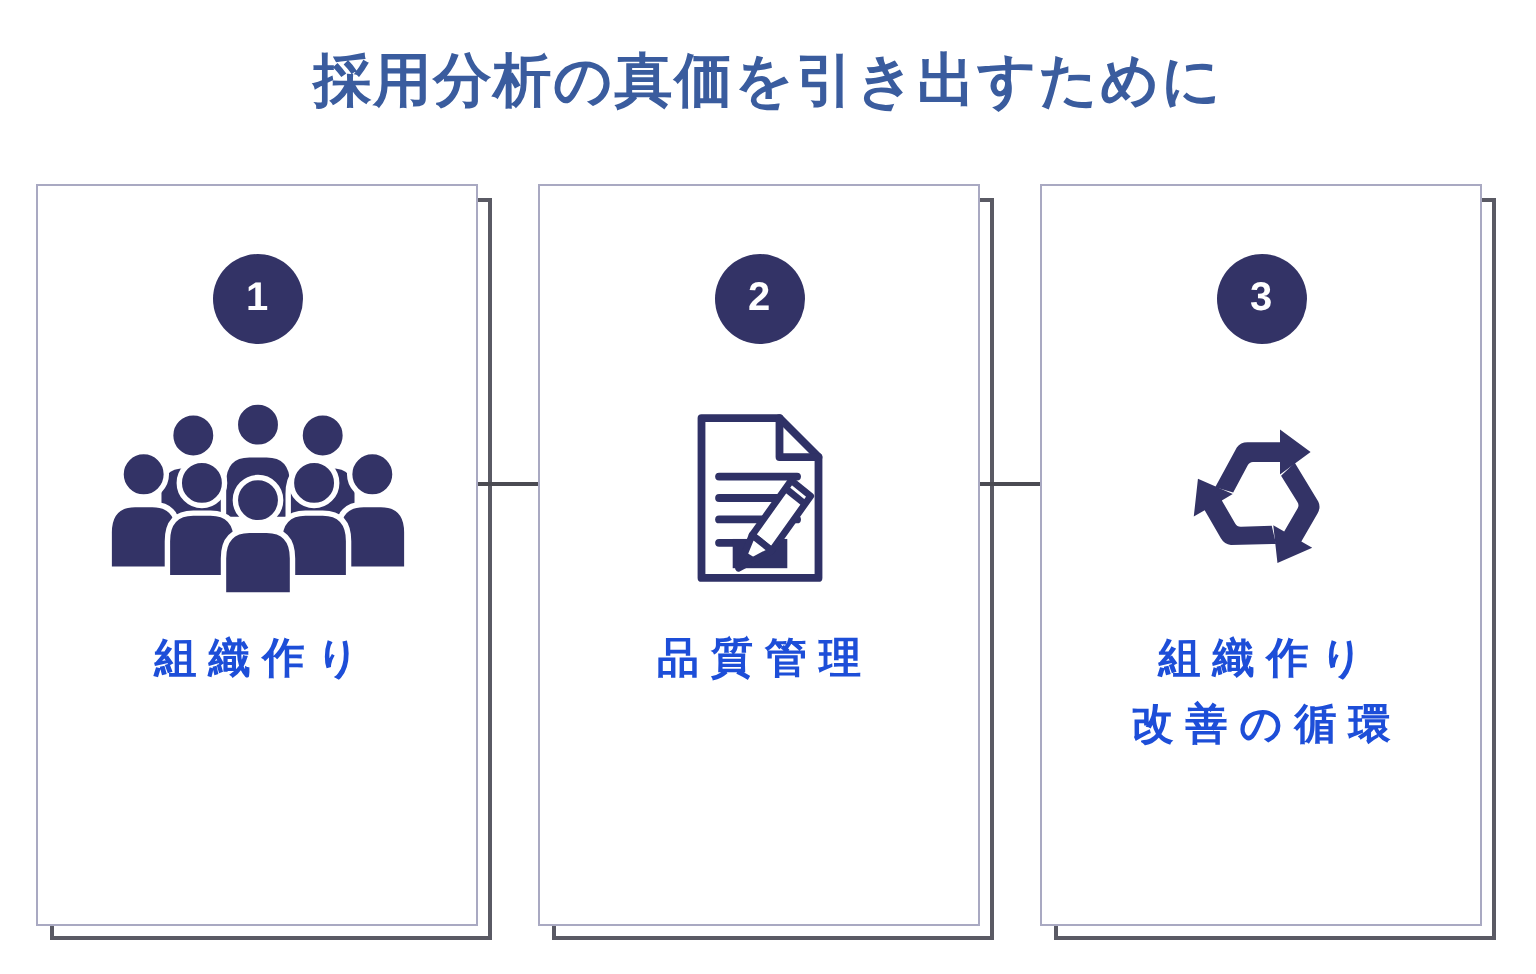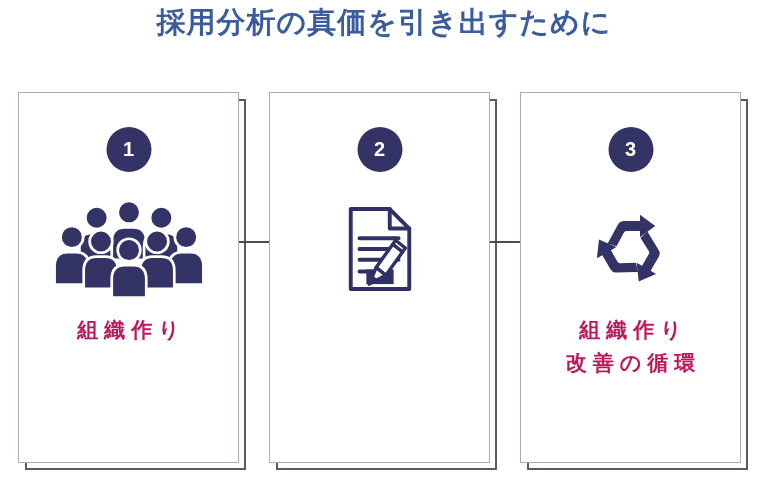--- a/index.html
+++ b/index.html
@@ -1,20 +1,20 @@
 <!DOCTYPE html>
 <html><head>
 <meta charset="utf-8">
 <style>
   html,body{margin:0;padding:0;background:#ffffff;}
   body{font-family:"Liberation Sans","DejaVu Sans",sans-serif;}
   .page{position:relative;width:768px;height:487px;background:#ffffff;overflow:hidden;}
 
   .title{
-    position:absolute;top:3px;left:0;width:768px;
+    position:absolute;top:21px;left:0;width:768px;
     text-align:center;font-size:29px;font-weight:700;color:#3A5C9E;
     letter-spacing:1px;
   }
 
   .stage{position:absolute;left:0;top:0;width:768px;height:487px;}
 
   
   .card-shadow{
     position:absolute;width:221px;height:371px;top:99px;
     background:#ffffff;border:2px solid #5A5A64;box-sizing:border-box;
@@ -48,21 +48,21 @@
     color:#ffffff;font-size:20px;font-weight:700;
   }
 
   .icon-wrap{
     position:absolute;left:0;top:100px;width:100%;height:112px;
     display:flex;align-items:center;justify-content:center;
   }
 
   .card-label{
     position:absolute;left:0;top:220px;width:100%;
-    text-align:center;color:#be185d;font-weight:700;
+    text-align:center;color:#1d4ed8;font-weight:700;
     font-size:21px;line-height:33px;letter-spacing:6px;
     padding-left:6px;box-sizing:border-box;
   }
   .card-label div{white-space:nowrap;}
 </style>
 </head>
 <body>
 
 <div class="page">
 
@@ -121,20 +121,21 @@
           <rect x="26" y="66" width="28" height="15" fill="#2F3166"></rect>
           <g stroke="#2F3166" stroke-width="3.5" stroke-linejoin="round">
             <polygon points="56,36 66,44 46,72 36,64" fill="#ffffff"></polygon>
             <polygon points="36,64 46,72 29,81" fill="#ffffff"></polygon>
             <line x1="53" y1="40" x2="63" y2="48"></line>
           </g>
           <polygon points="33,73 29,81 38,76" fill="#2F3166"></polygon>
         </svg>
       </div>
       <div class="card-label">
+        <div>品質管理</div>
       </div>
     </div>
 
     <div class="card card-3">
       <div class="step-badge">
         <span>3</span>
       </div>
       <div class="icon-wrap">
         <svg width="92" height="90" viewBox="-50 -50 100 100" aria-hidden="true">
           <g fill="#333366">

